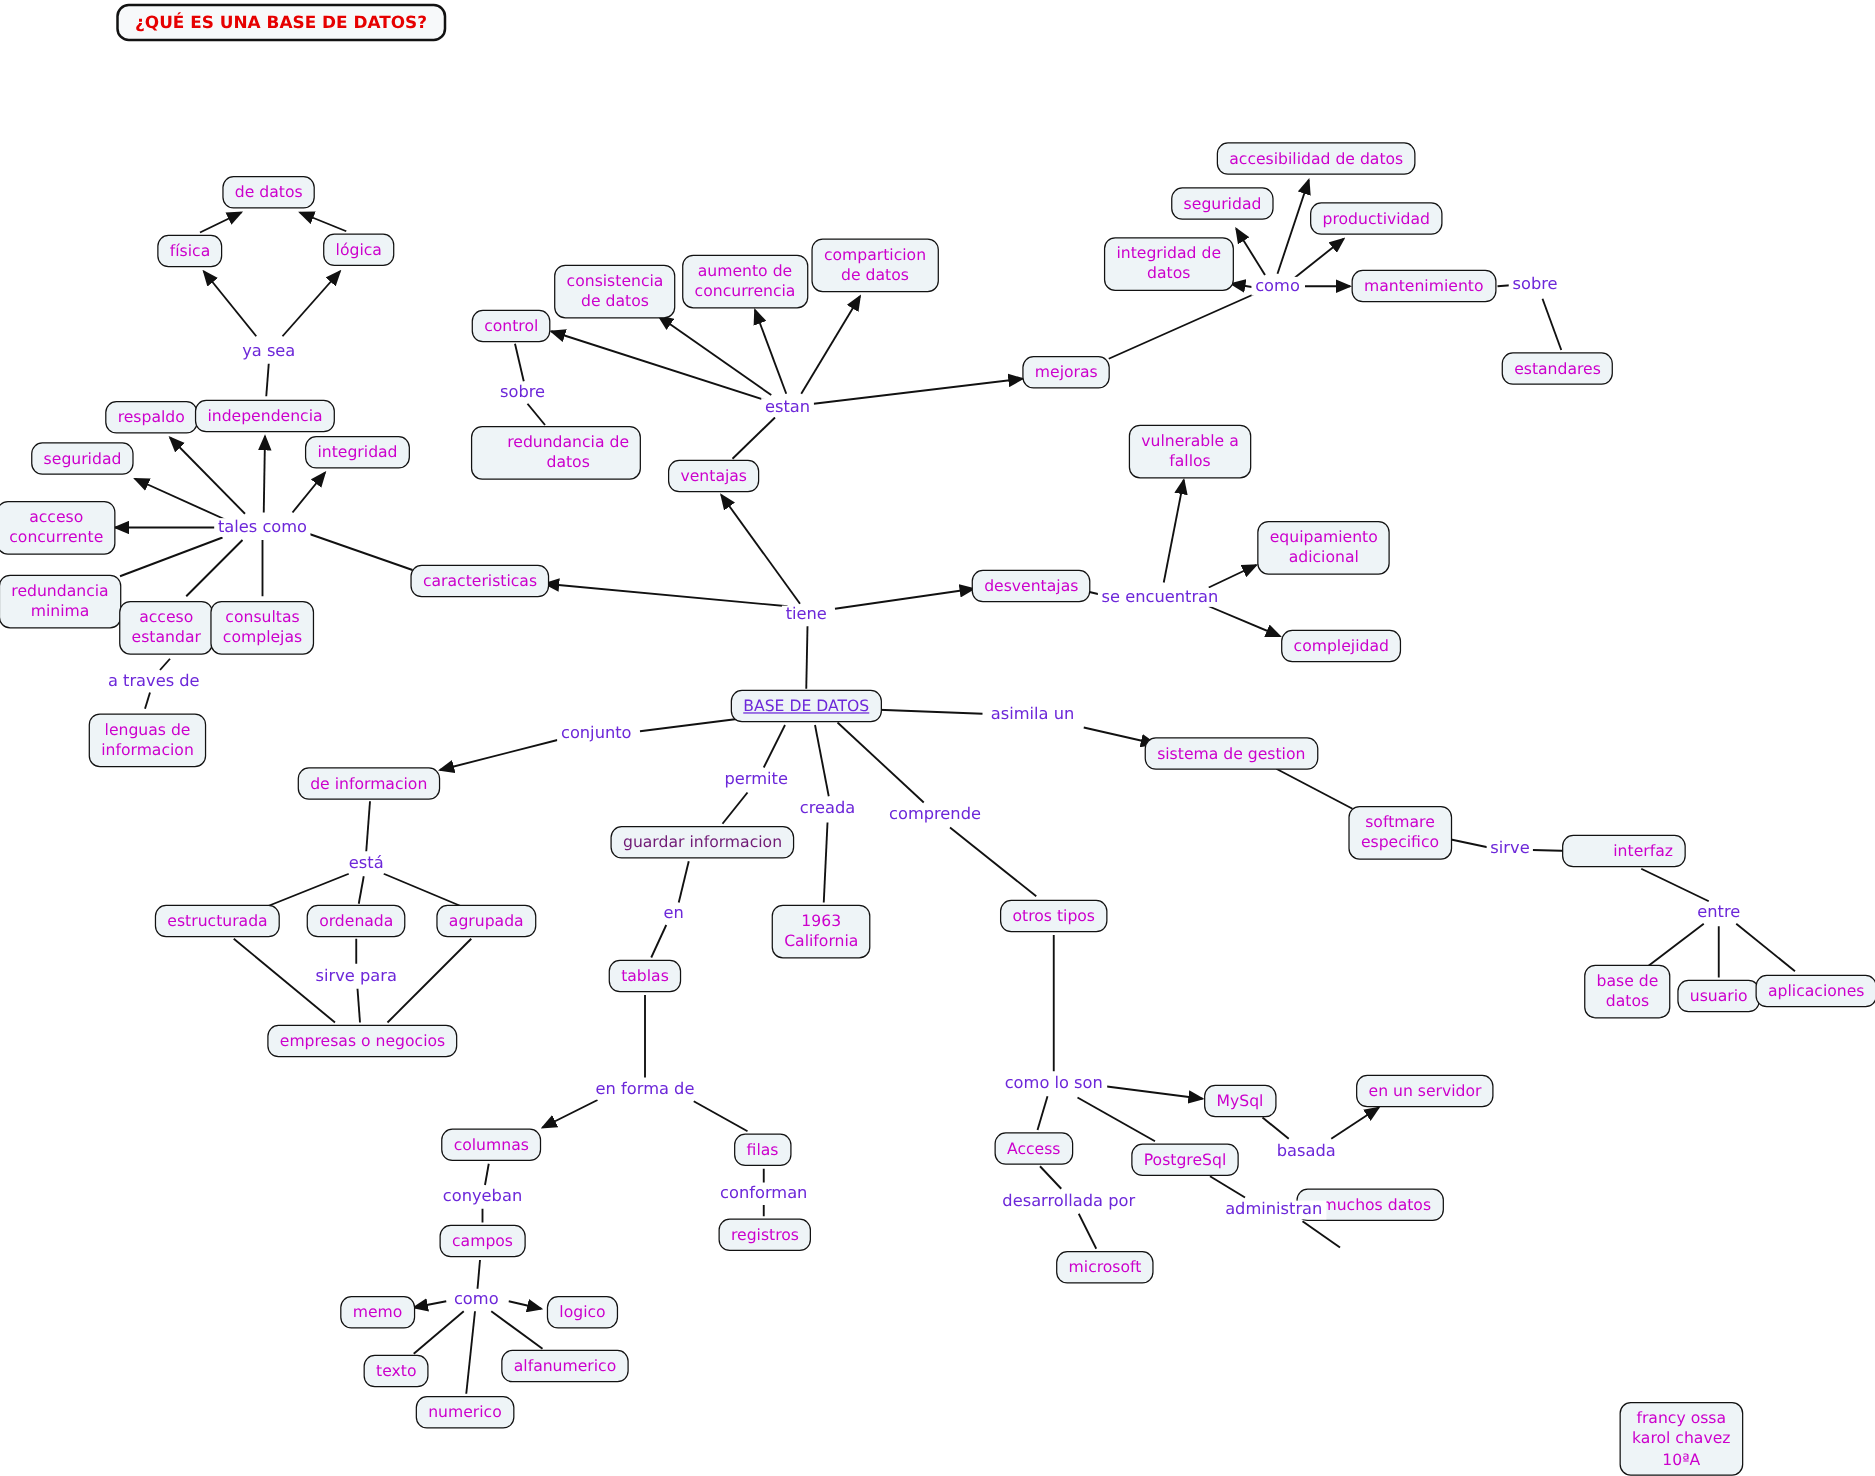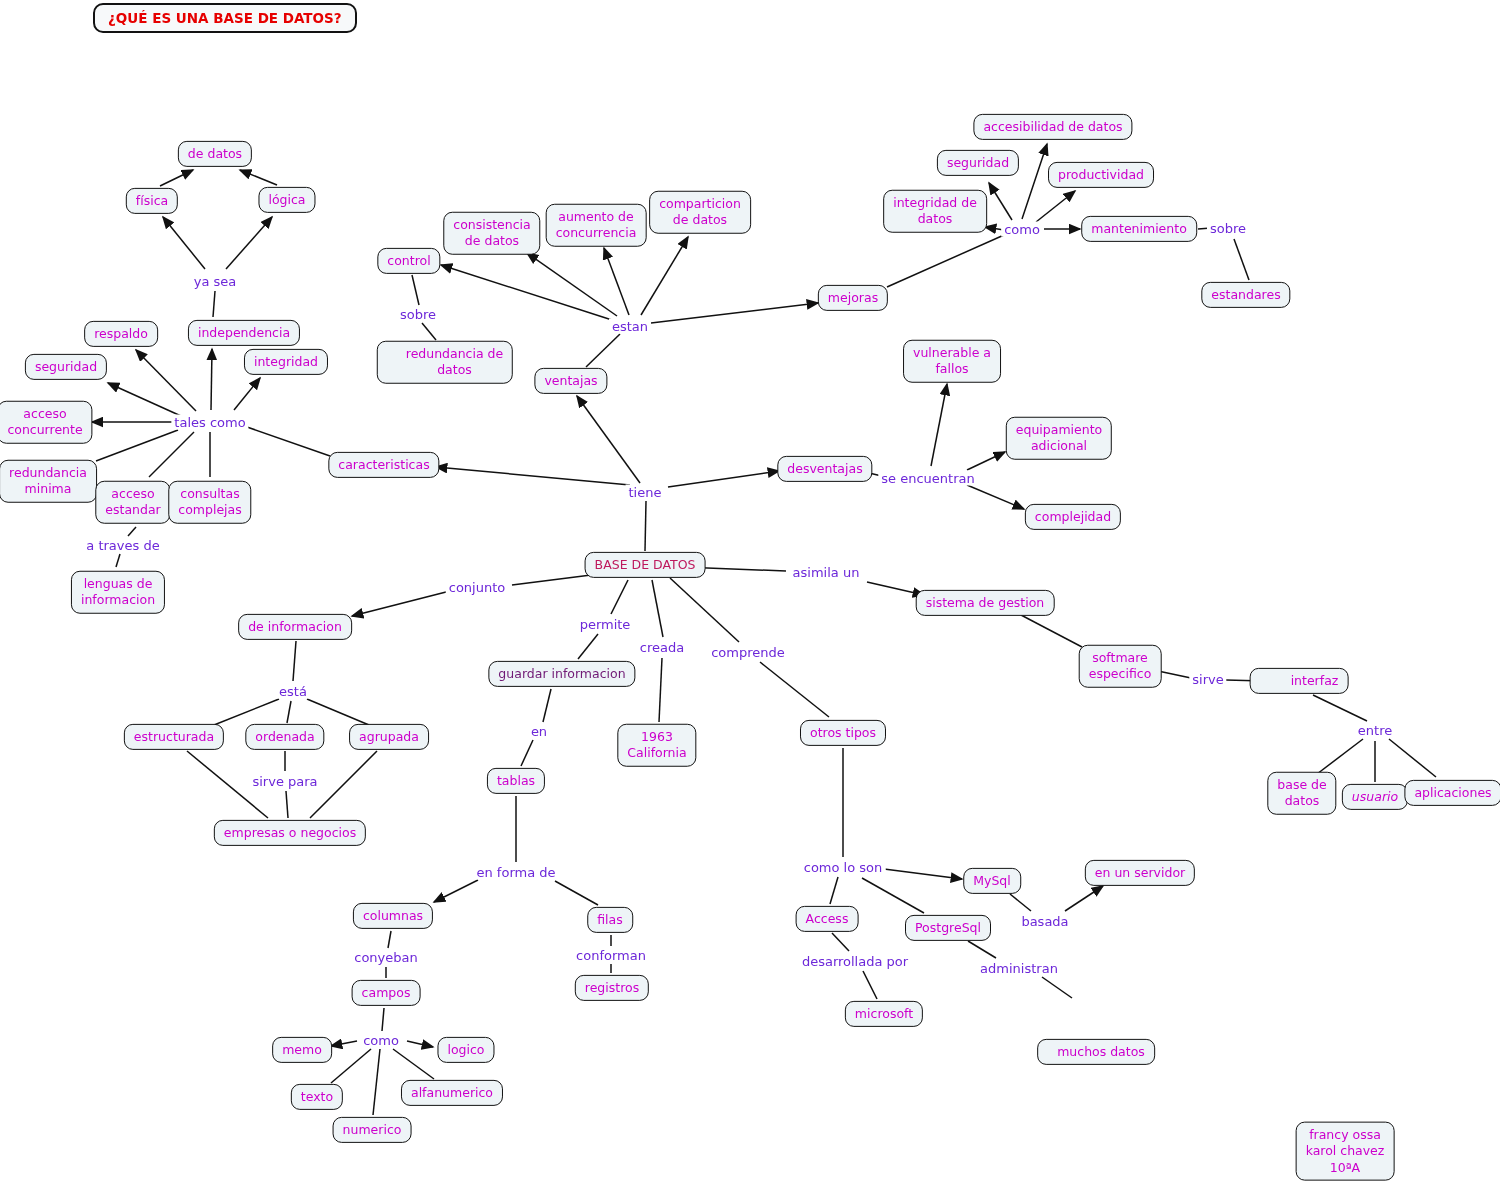--- a/index.html
+++ b/index.html
@@ -7,21 +7,21 @@
     position:relative; width:1500px; height:1181px; background:#ffffff;
     font-family:"DejaVu Sans","Liberation Sans",sans-serif; overflow:hidden;border-radius:21px;
   }
   #edges { position:absolute; left:0; top:0; width:1500px; height:1181px; }
   .node {
     position:absolute; transform:translate(-50%,-50%);
     background:#eef4f7; border:1.5px solid #121212; border-radius:9px;
     padding:4px 9px; font-size:12.5px; line-height:1.3; color:#cc00cc;
     text-align:center; white-space:nowrap; box-sizing:border-box;
   }
-  .node.red   { color:#be185d; }
+  .node.red   { color:#6d28d9;text-decoration:underline; }
   .node.black { color:#701a75; }
   .edge-label {
     position:absolute; transform:translate(-50%,-50%);
     font-size:13px; color:#6d28d9; white-space:nowrap;
     background:#ffffff; padding:0 3px;
   }
   #map-title {
     position:absolute; left:93px; top:3px;
     background:#f7f9fa; border:2px solid #121212; border-radius:10px;
     padding:5px 13px; font-weight:bold; font-size:13.5px; color:#e60000;
@@ -136,21 +136,21 @@
     </div>
     <div class="node magenta" style="left: 152px; top: 201px;">
       <div>física</div>
     </div>
     <div class="node magenta" style="left: 287px; top: 200px;">
       <div>lógica</div>
     </div>
     <div class="node magenta" style="left: 121px; top: 334px;">
       <div>respaldo</div>
     </div>
-    <div class="node magenta" style="left: 212px; top: 333px; margin-left: 32px;">
+    <div class="node magenta" style="left: 212px; top: 333px;">
       <div>independencia</div>
     </div>
     <div class="node magenta" style="left: 66px; top: 367px;">
       <div>seguridad</div>
     </div>
     <div class="node magenta" style="left: 286px; top: 362px;">
       <div>integridad</div>
     </div>
     <div class="node magenta" style="left: 45px; top: 422px;">
       <div>acceso</div>
@@ -271,21 +271,21 @@
       <div>softmare</div>
       <div>especifico</div>
     </div>
     <div class="node magenta" style="left: 1299px; top: 681px; padding-left: 40px;">
       <div>interfaz</div>
     </div>
     <div class="node magenta" style="left: 1302px; top: 793px;">
       <div>base de</div>
       <div>datos</div>
     </div>
-    <div class="node magenta" style="left: 1375px; top: 797px; font-style: italic;">
+    <div class="node magenta" style="left: 1375px; top: 797px;">
       <div>usuario</div>
     </div>
     <div class="node magenta" style="left: 1453px; top: 793px;">
       <div>aplicaciones</div>
     </div>
     <div class="node magenta" style="left: 393px; top: 916px;">
       <div>columnas</div>
     </div>
     <div class="node magenta" style="left: 610px; top: 920px;">
       <div>filas</div>
@@ -319,21 +319,21 @@
     </div>
     <div class="node magenta" style="left: 827px; top: 919px;">
       <div>Access</div>
     </div>
     <div class="node magenta" style="left: 948px; top: 928px;">
       <div>PostgreSql</div>
     </div>
     <div class="node magenta" style="left: 884px; top: 1014px;">
       <div>microsoft</div>
     </div>
-    <div class="node magenta" style="left: 1096px; top: 1052px; padding-left: 19px;">
+    <div class="node magenta" style="left: 1096px; top: 964px; padding-left: 19px;">
       <div>muchos datos</div>
     </div>
     <div class="node magenta" style="left: 1345px; top: 1151px;">
       <div>francy ossa</div>
       <div>karol chavez</div>
       <div>10ªA</div>
     </div>
     <div class="edge-label" style="left: 215px; top: 281px;">ya sea</div>
     <div class="edge-label" style="left: 210px; top: 422px;">tales como</div>
     <div class="edge-label" style="left: 123px; top: 545px;">a traves de</div>

